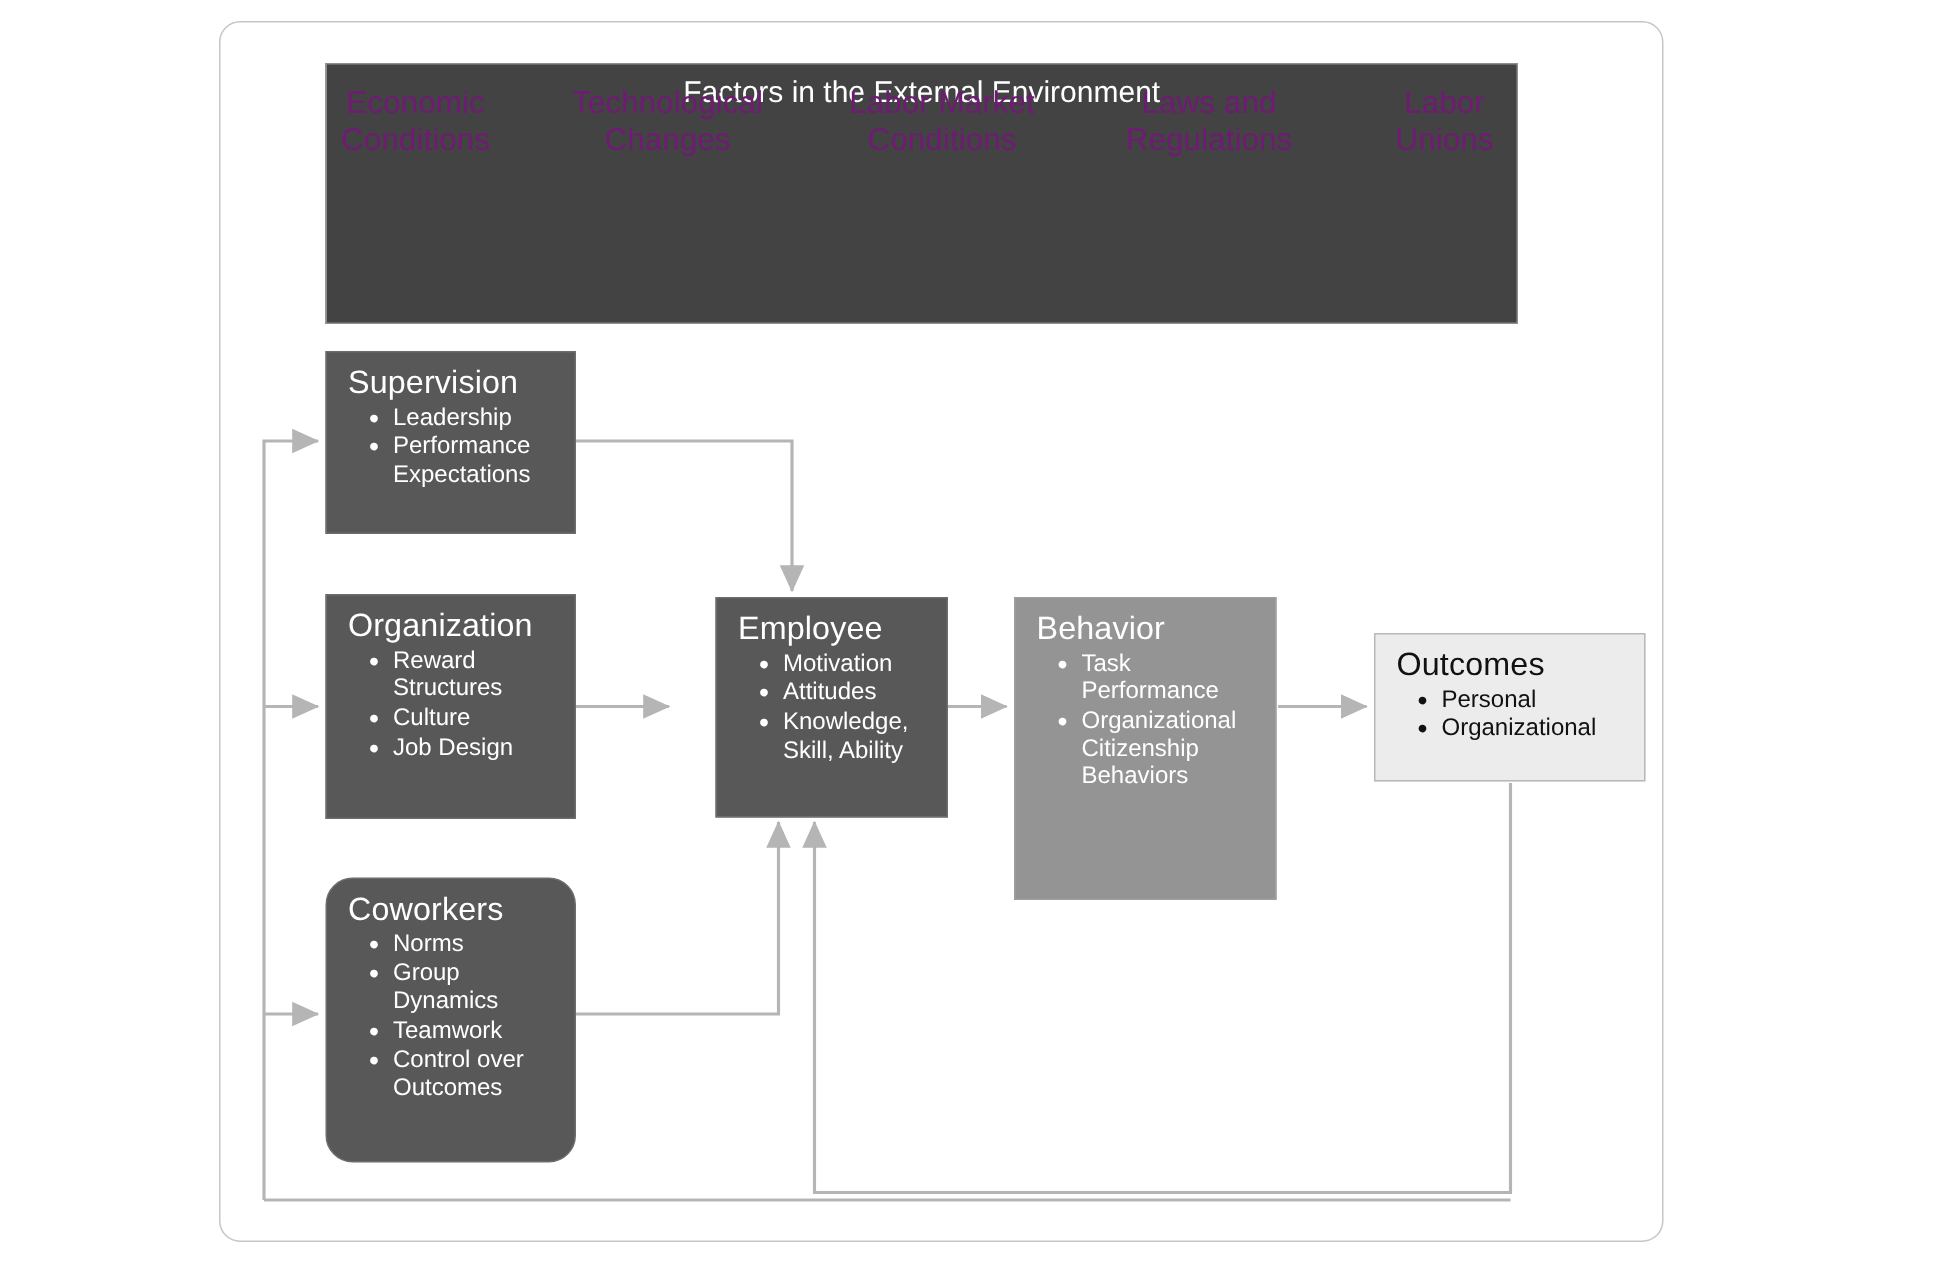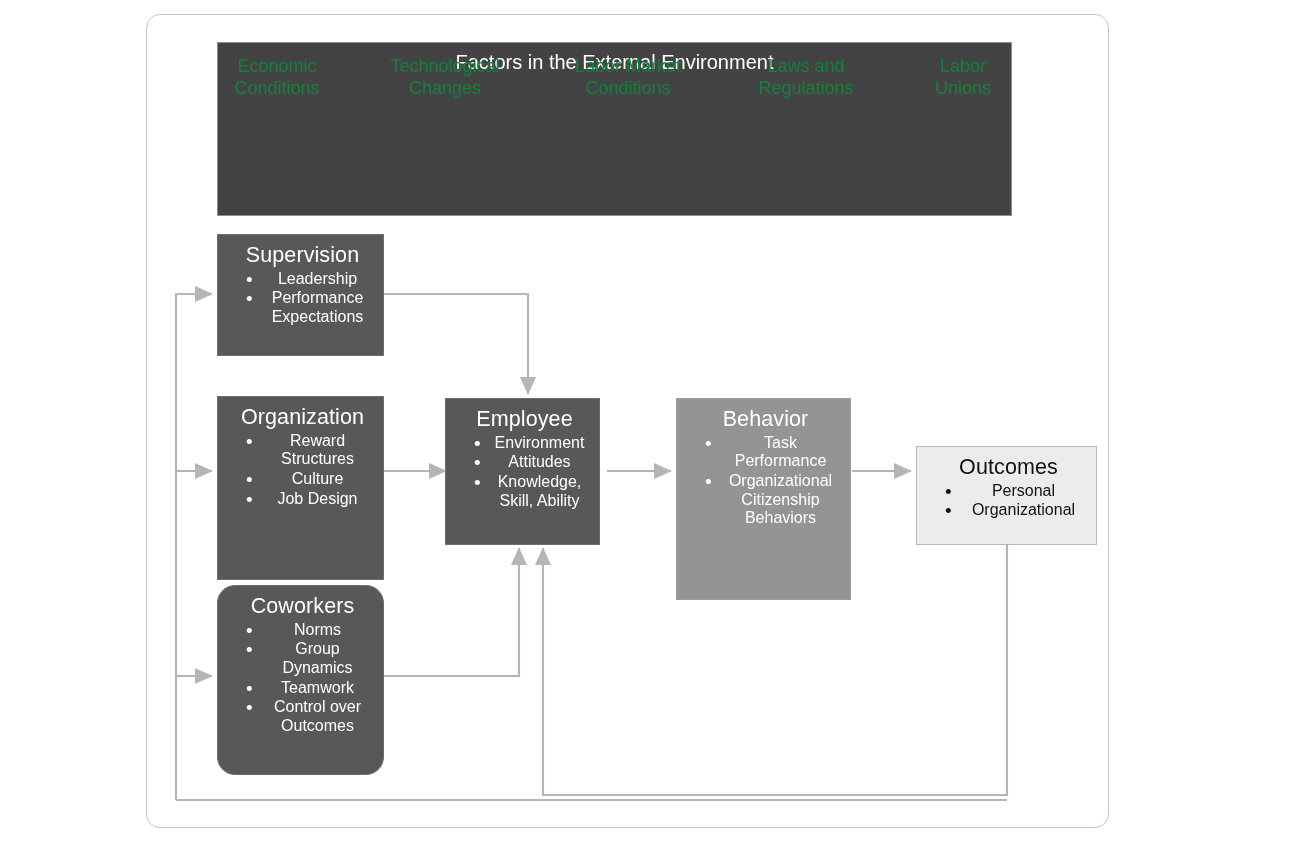--- a/index.html
+++ b/index.html
@@ -27,21 +27,20 @@
     border-radius: 14px;
     background: #ffffff;
     box-sizing: border-box;
   }
   
   .box {
     position: absolute;
     box-sizing: border-box;
     padding: 8px 10px 10px 14px;
     line-height: 1.16;
-    text-align: center;
   }
   .box.dark  { background: #585858; color: #ffffff; border: 1px solid #6d6d6d; }
   .box.mid   { background: #949494; color: #ffffff; border: 1px solid #9e9e9e; }
   .box.light { background: #ececec; color: #111111; border: 1px solid #b8b8b8; }
   .box-title {
     font-size: 21.5px;
     letter-spacing: .1px;
     margin: 0 0 2px 0;
     white-space: nowrap;
   }
@@ -79,22 +78,22 @@
     left: 0;
     top: 8px;
     width: 100%;
     text-align: center;
     color: #ffffff;
     font-size: 20px;
   }
   .env-factor {
     position: absolute;
     top: 56px;
-    color: #15803d;
-    font-size: 18px;
+    color: #701a75;
+    font-size: 21px;
     text-align: center;
     line-height: 1.2;
     white-space: pre-line;
     transform: translateX(-50%);
   }
   
   #wires {
     position: absolute;
     left: 0; top: 0;
     width: 1299px;
@@ -158,57 +157,57 @@
 Unions</div>
 
   <div class="box dark" style="left:217px; top:234px; width:167px; height:122px;">
     <div class="box-title">Supervision</div>
     <ul>
       <li>Leadership</li>
       <li>Performance Expectations</li>
     </ul>
   </div>
 
-  <div class="box dark" style="left:217px; top:396px; width:167px; height:184px;">
+  <div class="box dark" style="left:217px; top:396px; width:167px; height:150px;">
     <div class="box-title">Organization</div>
     <ul>
       <li>Reward Structures</li>
       <li>Culture</li>
       <li>Job Design</li>
     </ul>
   </div>
 
   <div class="box dark" style="left:217px; top:585px; width:167px; height:190px;border-radius:18px;">
     <div class="box-title">Coworkers</div>
     <ul>
       <li>Norms</li>
       <li>Group Dynamics</li>
       <li>Teamwork</li>
       <li>Control over Outcomes</li>
     </ul>
   </div>
 
-  <div class="box dark" style="left:445px; top:398px; width:155px; height:147px;">
+  <div class="box dark" style="left:477px; top:398px; width:155px; height:147px;">
     <div class="box-title">Employee</div>
     <ul>
-      <li>Environment</li>
+      <li>Motivation</li>
       <li>Attitudes</li>
       <li>Knowledge, Skill, Ability</li>
     </ul>
   </div>
 
   <div class="box mid" style="left:676px; top:398px; width:175px; height:202px;">
     <div class="box-title">Behavior</div>
     <ul>
       <li>Task Performance</li>
       <li>Organizational Citizenship Behaviors</li>
     </ul>
   </div>
 
-  <div class="box light" style="left:916px; top:422px; width:181px; height:99px;margin-top:24px;">
+  <div class="box light" style="left:916px; top:422px; width:181px; height:99px;">
     <div class="box-title">Outcomes</div>
     <ul>
       <li>Personal</li>
       <li>Organizational</li>
     </ul>
   </div>
 
 </div>
 
 </body></html>

